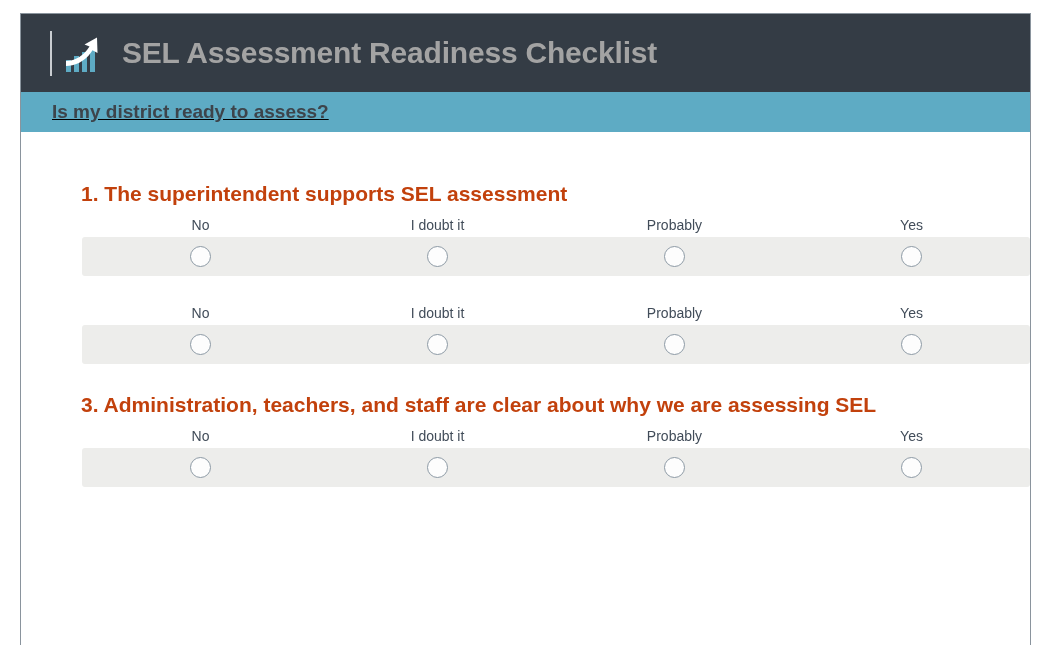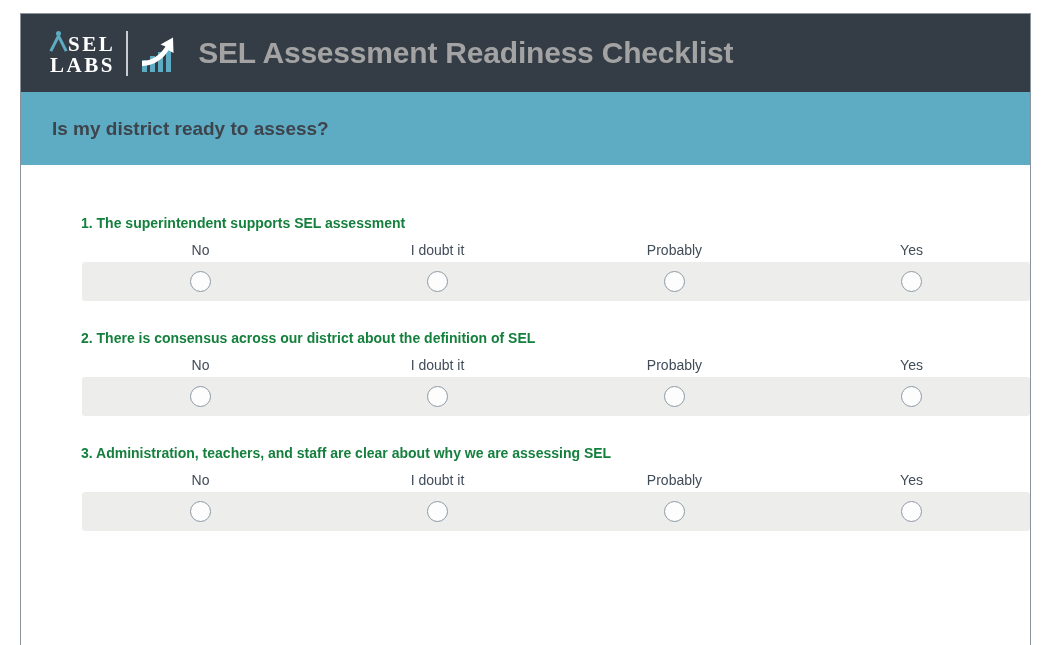--- a/index.html
+++ b/index.html
@@ -117,44 +117,45 @@
     color: #a3a3a3;
     font-size: 30px;
     font-weight: 700;
     letter-spacing: -0.2px;
     white-space: nowrap;
   }
 
   
   #section-band {
     background: #5eabc4;
-    height: 73px;
+    height: 40px;
     display: flex;
     align-items: center;
     padding-left: 31px;
+    text-decoration: underline;
   }
   #section-title {
     color: #3d444b;
     font-size: 19px;
     font-weight: 700;
   }
 
   
   #question-list {
     padding: 50px 0 0 0;
   }
 
   .question-block {
     padding: 0 0 0 0;
     margin-bottom: 29px;
   }
 
   .question-text {
-    color: #15803d;
-    font-size: 14px;
+    color: #c2410c;
+    font-size: 21px;
     font-weight: 700;
     padding-left: 60px;
     margin-bottom: 11px;
   }
 
   .option-grid {
     padding: 0 0 0 61px;
     padding-right: 0px;
   }
 
@@ -195,31 +196,20 @@
     background: #fdfdfd;
   }
 </style>
 </head>
 <body>
 
 <div id="survey-card">
 
   <div id="form-header">
     <div class="brand-logo">
-      <div class="brand-wordmark">
-        <span class="brand-line-1">
-          <span class="person-x-icon">
-            <span class="px-head"></span>
-            <span class="px-limb l1"></span>
-            <span class="px-limb l2"></span>
-          </span>
-          <span>SEL</span>
-        </span>
-        <span class="brand-line-2">LABS</span>
-      </div>
       <div class="brand-divider"></div>
       <div class="growth-icon">
         <div class="bars">
             <i></i>
             <i></i>
             <i></i>
             <i></i>
           </div>
         <svg width="40" height="44" viewBox="0 0 40 44" aria-hidden="true">
           <path d="M2 30 C8 30 17 27 23 19 L25.5 15.5 L20.5 13.5 L33 6.5 L33.5 22 L28.5 19.2 L27 21.6 C20 31.5 10 35 2 35 Z" fill="#ffffff"></path>
@@ -261,21 +251,20 @@
             <div class="cell">
               <span class="radio-dot"></span>
             </div>
             <div class="cell">
               <span class="radio-dot"></span>
             </div>
           </div>
         </div>
       </div>
       <div class="question-block">
-        <div class="question-text">2. There is consensus across our district about the definition of SEL</div>
         <div class="option-grid">
           <div class="option-labels">
             <div class="cell">
               <span class="option-label-text">No</span>
             </div>
             <div class="cell">
               <span class="option-label-text">I doubt it</span>
             </div>
             <div class="cell">
               <span class="option-label-text">Probably</span>

